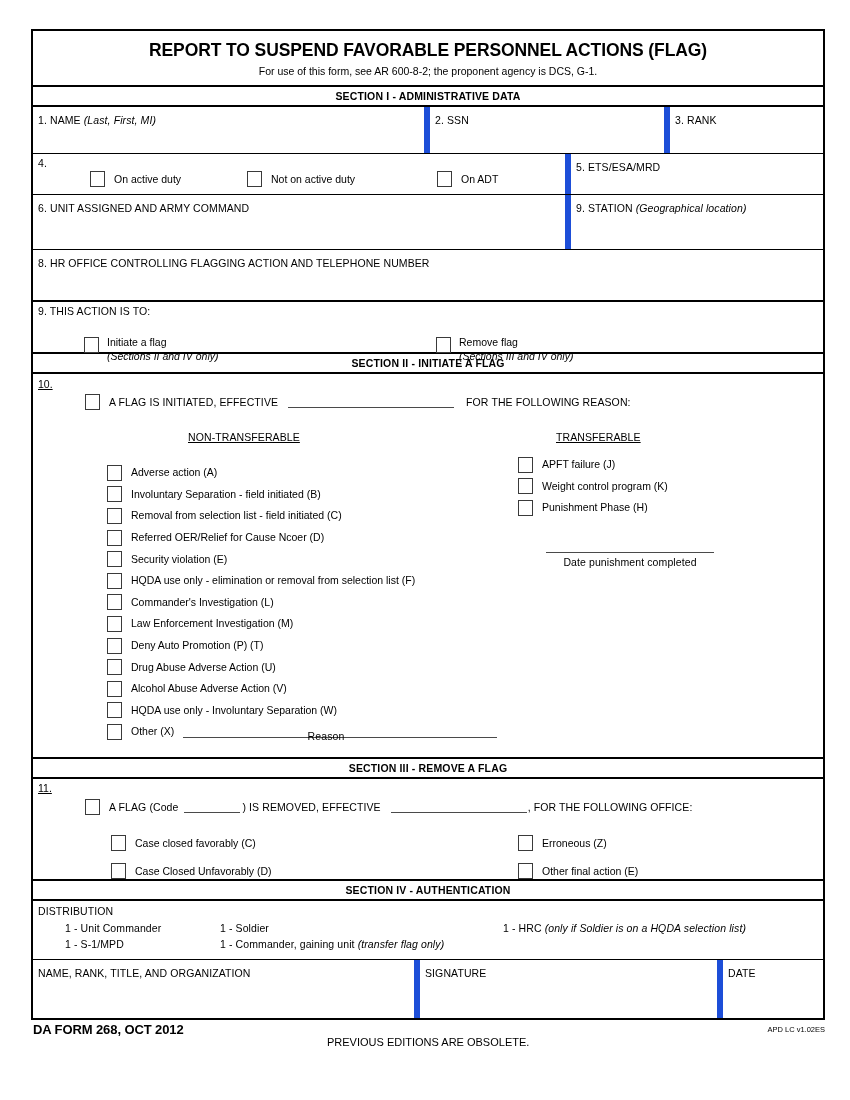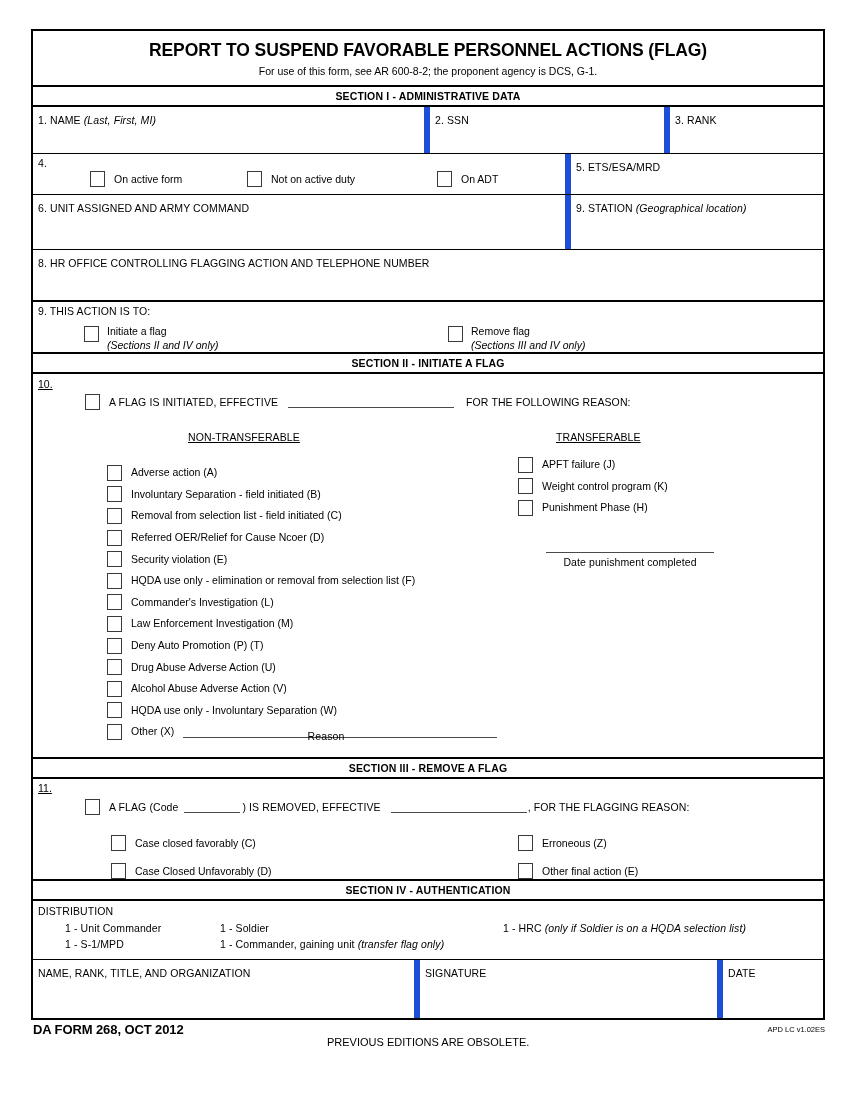--- a/index.html
+++ b/index.html
@@ -152,21 +152,21 @@
         <span class="lbl">3. RANK</span>
       </div>
     </div>
 
     <div class="row bt">
       <div class="cell br" style="width:538px;height:40px;">
         <div class="lbl">4.</div>
         <div style="position:absolute;left:57px;top:17px;display:flex;">
           <div class="cbrow" style="width:157px;">
             <span class="cb"></span>
-            <span class="cbtext">On active form</span>
+            <span class="cbtext">On active duty</span>
           </div>
           <div class="cbrow" style="width:190px;">
             <span class="cb"></span>
             <span class="cbtext">Not on active duty</span>
           </div>
           <div class="cbrow">
             <span class="cb"></span>
             <span class="cbtext">On ADT</span>
           </div>
         </div>
@@ -187,21 +187,21 @@
 
     <div class="row bt">
       <div class="cell" style="width:100%;height:50px;">
         <span class="lbl">8. HR OFFICE CONTROLLING FLAGGING ACTION AND TELEPHONE NUMBER</span>
       </div>
     </div>
 
     <div class="row bt2">
       <div class="cell" style="width:100%;height:50px;">
         <div class="lbl">9. THIS ACTION IS TO:</div>
-        <div style="position:absolute;left:51px;top:23px;display:flex;gap:12px;">
+        <div style="position:absolute;left:51px;top:34px;display:flex;">
           <div class="cbrow2" style="width:352px;">
             <span class="cb"></span>
             <span class="cbtext">
               <span>Initiate a flag</span>
               <em>(Sections II and IV only)</em>
             </span>
           </div>
           <div class="cbrow2">
             <span class="cb"></span>
             <span class="cbtext">
@@ -320,21 +320,21 @@
     <div class="row bt2">
       <div class="cell" style="width:100%;height:100px;position:relative;">
         <div class="num">11.</div>
 
         <div style="position:absolute;left:52px;top:20px;display:flex;align-items:center;">
           <span class="cb"></span>
           <span class="lbl" style="margin-left:9px;">A FLAG (Code</span>
           <span class="rule" style="width:56px;margin-left:6px;"></span>
           <span class="lbl" style="margin-left:2px;">)   IS REMOVED, EFFECTIVE</span>
           <span class="rule" style="width:136px;margin-left:10px;"></span>
-          <span class="lbl" style="margin-left:1px;">, FOR THE FLAGGING REASON:</span>
+          <span class="lbl" style="margin-left:1px;">, FOR THE FOLLOWING OFFICE:</span>
         </div>
 
         <div style="position:absolute;left:78px;top:50px;">
           <div class="cbrow" style="height:28px;">
               <span class="cb"></span>
               <span class="cbtext">Case closed favorably (C)</span>
             </div>
           <div class="cbrow" style="height:28px;">
               <span class="cb"></span>
               <span class="cbtext">Case Closed Unfavorably (D)</span>

